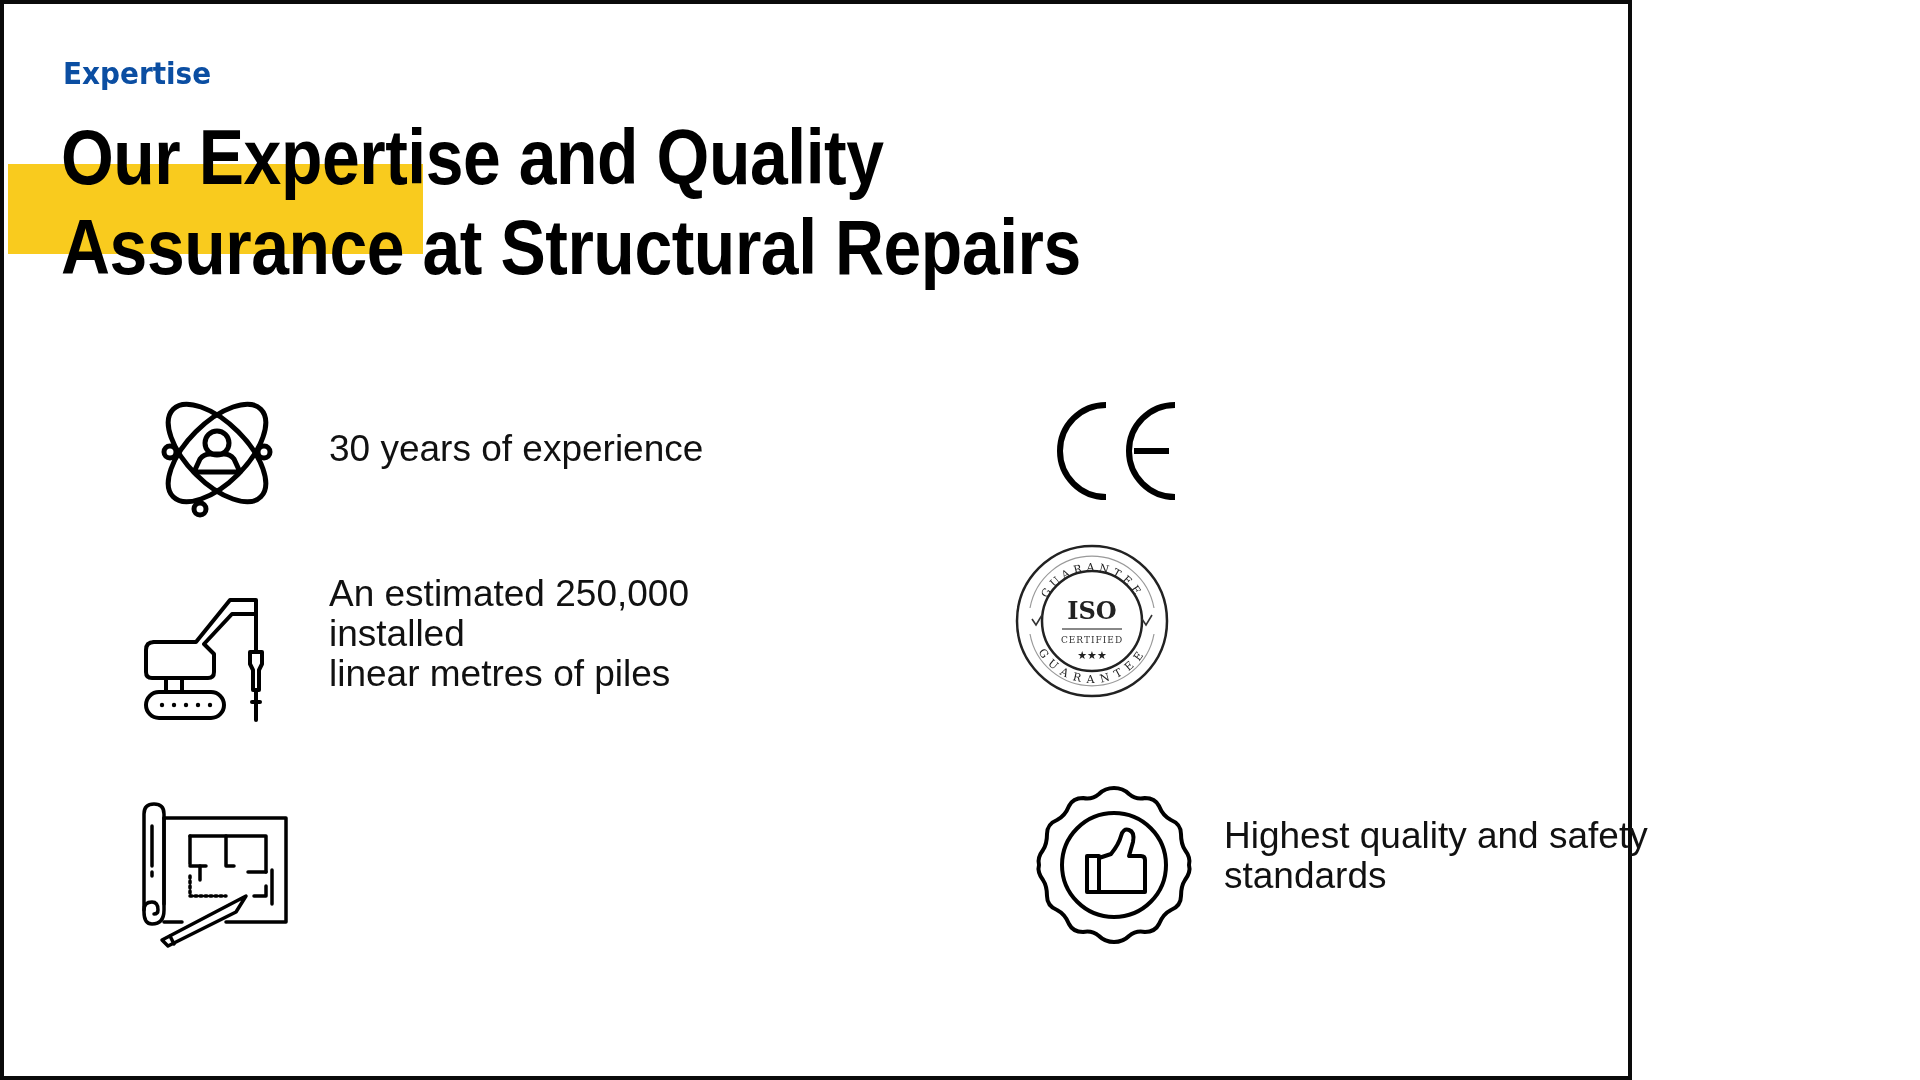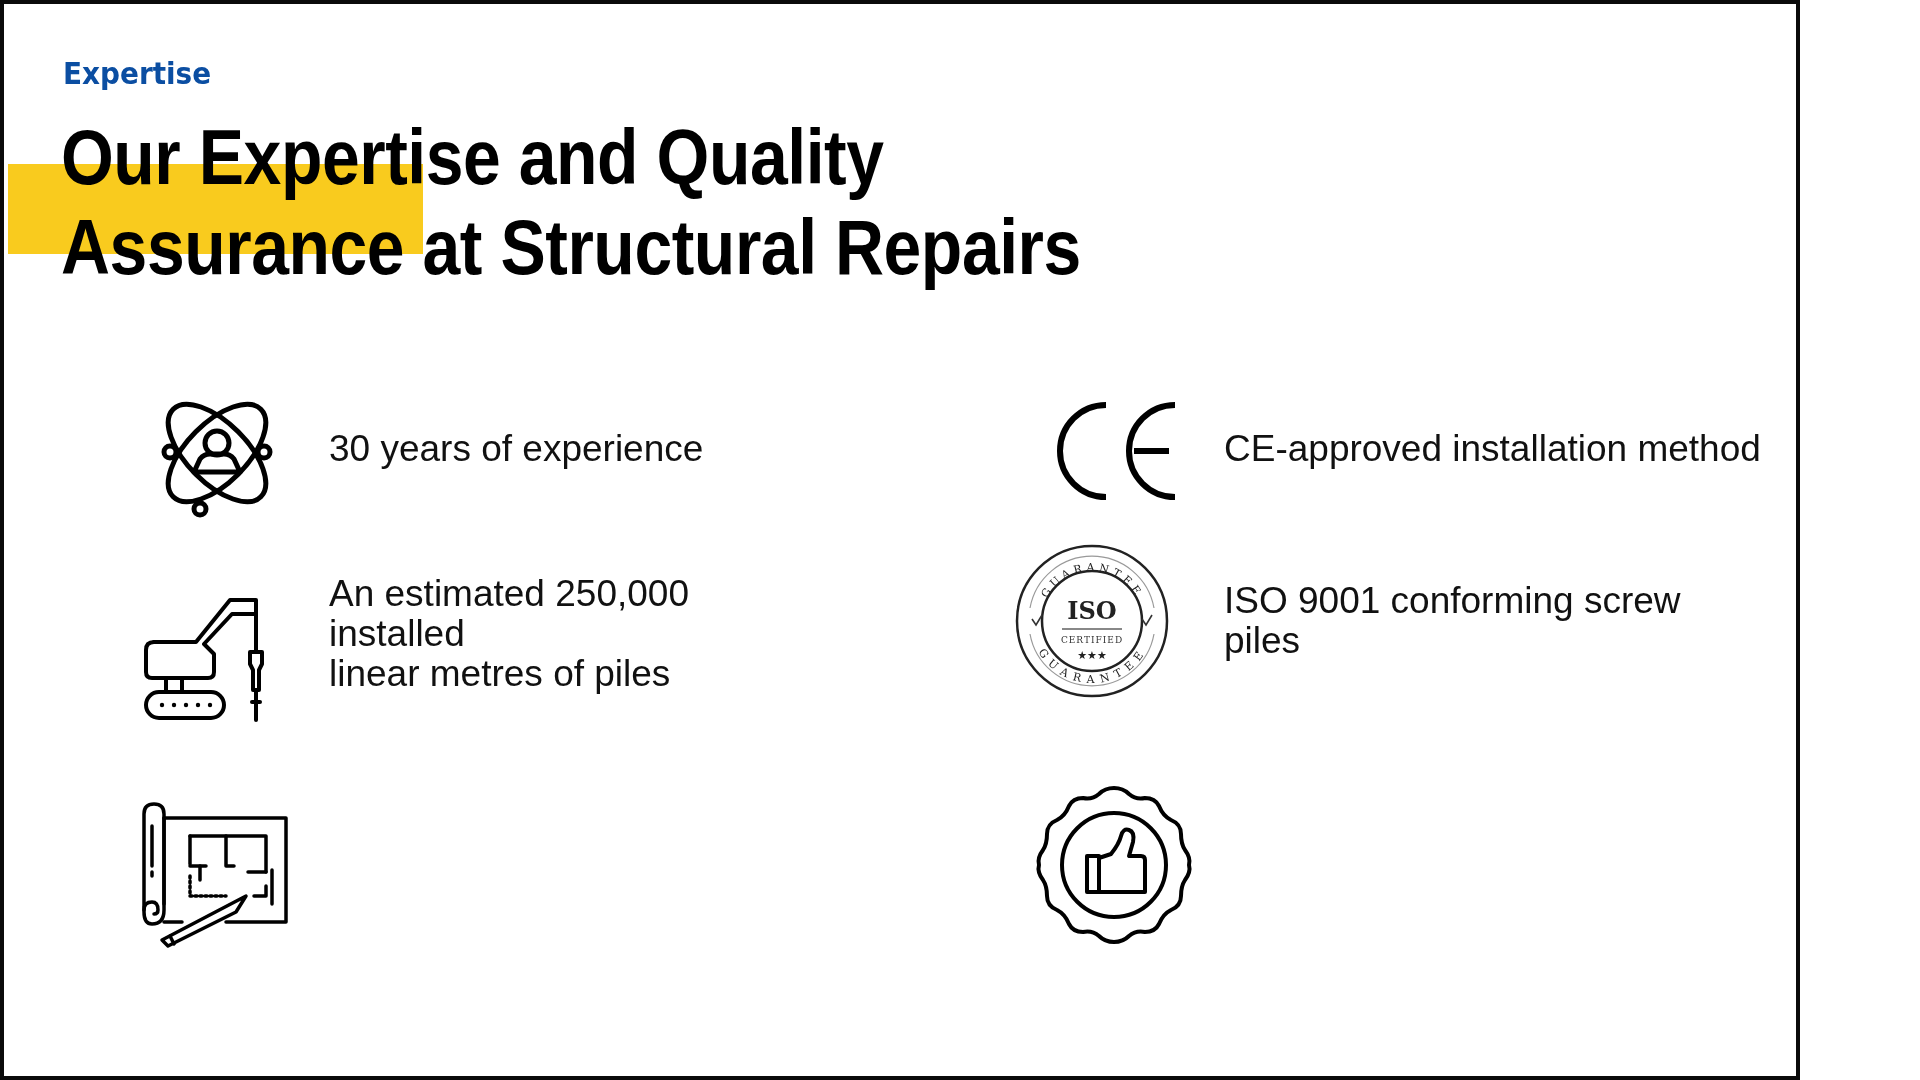--- a/index.html
+++ b/index.html
@@ -1,17 +1,17 @@
 <!DOCTYPE html>
 <html><head>
 <meta charset="utf-8">
 <style>
   html, body { margin: 0; padding: 0; background: #ffffff; }
   body { width: 1920px; height: 1080px; position: relative; overflow: hidden; font-family: "Liberation Sans", sans-serif; }
-  .frame { position: absolute; left: 0; top: 0; width: 1800px; height: 1080px; box-sizing: border-box; border: 4px solid #0a0a0a; background: #ffffff; }
+  .frame { position: absolute; left: 0; top: 0; width: 1632px; height: 1080px; box-sizing: border-box; border: 4px solid #0a0a0a; background: #ffffff; }
   .accent-bar { position: absolute; left: 4px; top: 160px; width: 415px; height: 90px; background: #F9CB1E; }
   .eyebrow { position: absolute; left: 59px; top: 52px; font-family: "DejaVu Sans", sans-serif; font-weight: bold; font-size: 30px; letter-spacing: 0px; color: #0B4EA2; white-space: nowrap; transform-origin: left top; transform: scaleX(0.93); }
   .title { position: absolute; left: 57px; top: 108px; margin: 0; font-family: "Liberation Sans", sans-serif; font-weight: bold; font-size: 78px; line-height: 90px; color: #000000; white-space: nowrap; transform-origin: left top; transform: scaleX(0.87); letter-spacing: -0.5px; }
   .title span { display: block; }
   .item-icon { position: absolute; }
   .item-text { position: absolute; font-family: "Liberation Sans", sans-serif; font-size: 37px; line-height: 40px; color: #111111; white-space: nowrap; }
   .item-text span { display: block; }
   svg { display: block; overflow: visible; }
 </style>
 </head>
@@ -101,23 +101,20 @@
 
   <div class="item-icon" style="left:1050px; top:398px; width:124px; height:98px;">
     <svg width="124" height="98" viewBox="0 0 124 98">
       <g fill="none" stroke="#000" stroke-width="6">
         <path d="M52 3 A46 46 0 0 0 52 95"></path>
         <path d="M121 3 A46 46 0 0 0 121 95"></path>
         <path d="M80 49 L115 49"></path>
       </g>
     </svg>
   </div>
-  <div class="item-text" style="left:1220px; top:425px;">
-    <span>CE-approved installation method</span>
-  </div>
 
   <div class="item-icon" style="left:1010px; top:539px; width:156px; height:156px;">
     <svg width="156" height="156" viewBox="0 0 156 156">
       <defs>
         <path id="arcTop" d="M28 78 A50 50 0 0 1 128 78"></path>
         <path id="arcBot" d="M26 78 A52 52 0 0 0 130 78"></path>
       </defs>
       <circle cx="78" cy="78" r="75" fill="none" stroke="#222" stroke-width="2.5"></circle>
       <circle cx="78" cy="78" r="50" fill="none" stroke="#222" stroke-width="2.5"></circle>
       <path d="M16 65 A63 63 0 0 1 140 65" fill="none" stroke="#999" stroke-width="1.2"></path>
@@ -129,34 +126,34 @@
       </text>
       <text font-family="'DejaVu Serif', serif" font-size="11" letter-spacing="4" fill="#222" dy="10">
         <textPath href="#arcBot" startOffset="50%" text-anchor="middle">GUARANTEE</textPath>
       </text>
       <text x="78" y="76" text-anchor="middle" font-family="'DejaVu Serif', serif" font-weight="bold" font-size="24" fill="#222">ISO</text>
       <line x1="48" y1="86" x2="108" y2="86" stroke="#888" stroke-width="2"></line>
       <text x="78" y="100" text-anchor="middle" font-family="'DejaVu Serif', serif" font-size="9" letter-spacing="1" fill="#333">CERTIFIED</text>
       <text x="78" y="116" text-anchor="middle" font-family="'DejaVu Sans', sans-serif" font-size="11" fill="#222">★★★</text>
     </svg>
   </div>
-  <div class="item-text" style="left:1220px; top:577px;">
-    <span>ISO 9001 conforming screw</span>
-    <span>piles</span>
-  </div>
 
   <div class="item-icon" style="left:1029px; top:780px; width:162px; height:162px;">
     <svg width="162" height="162" viewBox="0 0 162 162">
       <g fill="none" stroke="#000" stroke-width="4" stroke-linejoin="round" stroke-linecap="round">
         <path id="wavy" d="
           M81 4
           Q90 4 96 10 Q103 16 112 14 Q122 14 126 22 Q130 32 138 36 Q148 40 148 50 Q148 60 152 66 Q158 74 156 81
           Q158 88 152 96 Q148 102 148 112 Q148 122 138 126 Q130 130 126 140 Q122 148 112 148 Q103 146 96 152 Q90 158 81 158
           Q72 158 66 152 Q59 146 50 148 Q40 148 36 140 Q32 130 24 126 Q14 122 14 112 Q14 102 10 96 Q4 88 6 81
           Q4 74 10 66 Q14 60 14 50 Q14 40 24 36 Q32 32 36 22 Q40 14 50 14 Q59 16 66 10 Q72 4 81 4 Z"></path>
         <circle cx="81" cy="81" r="52"></circle>
         <rect x="54" y="72" width="12" height="36"></rect>
         <path d="M66 74 L78 70 Q86 60 88 52 Q90 44 96 46 Q102 48 100 58 L96 72 L108 72 Q112 72 112 76 L112 108 L66 108"></path>
       </g>
     </svg>
   </div>
+  <div class="item-text" style="left:1220px; top:812px;">
+    <span>Highest quality and safety</span>
+    <span>standards</span>
+  </div>
 
 </div>
 
 </body></html>

